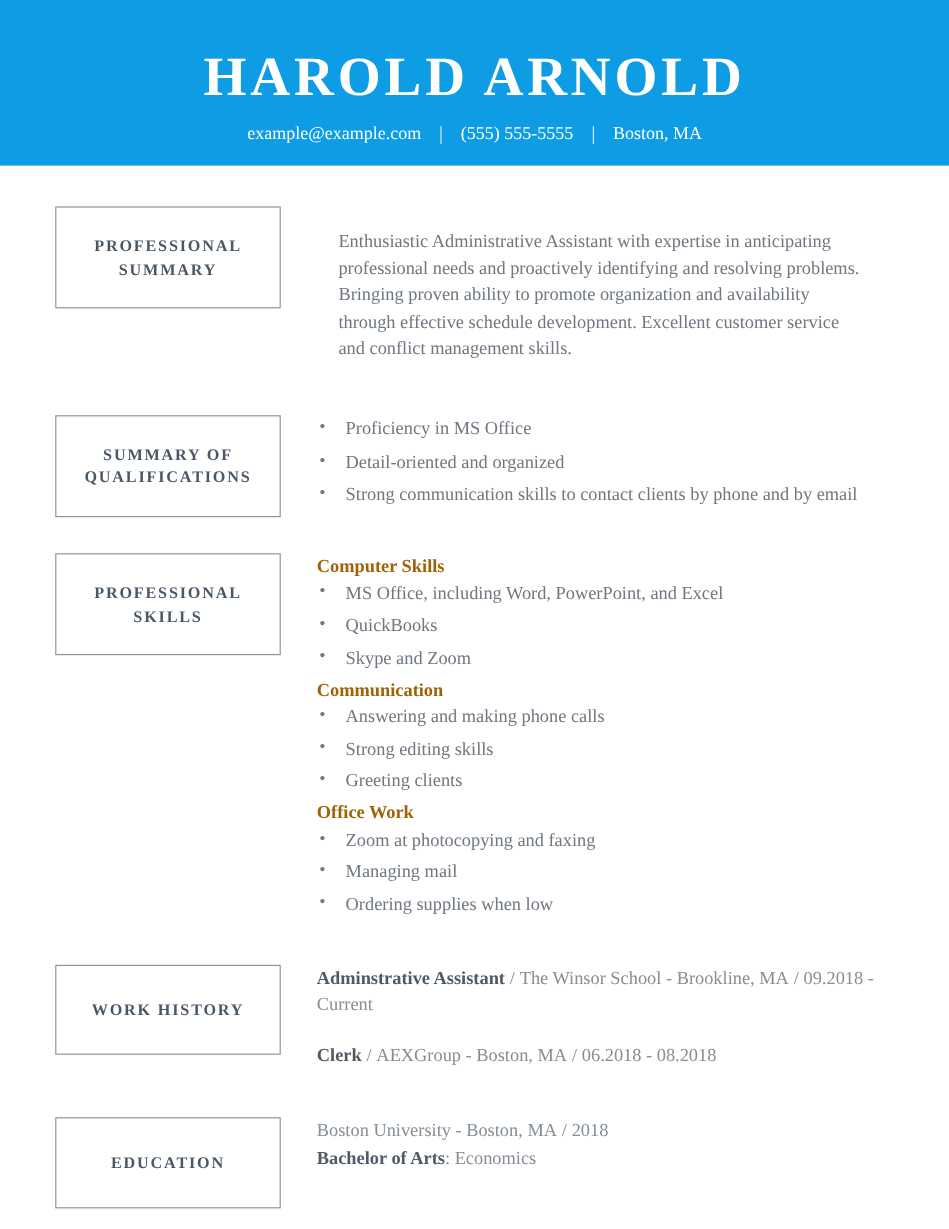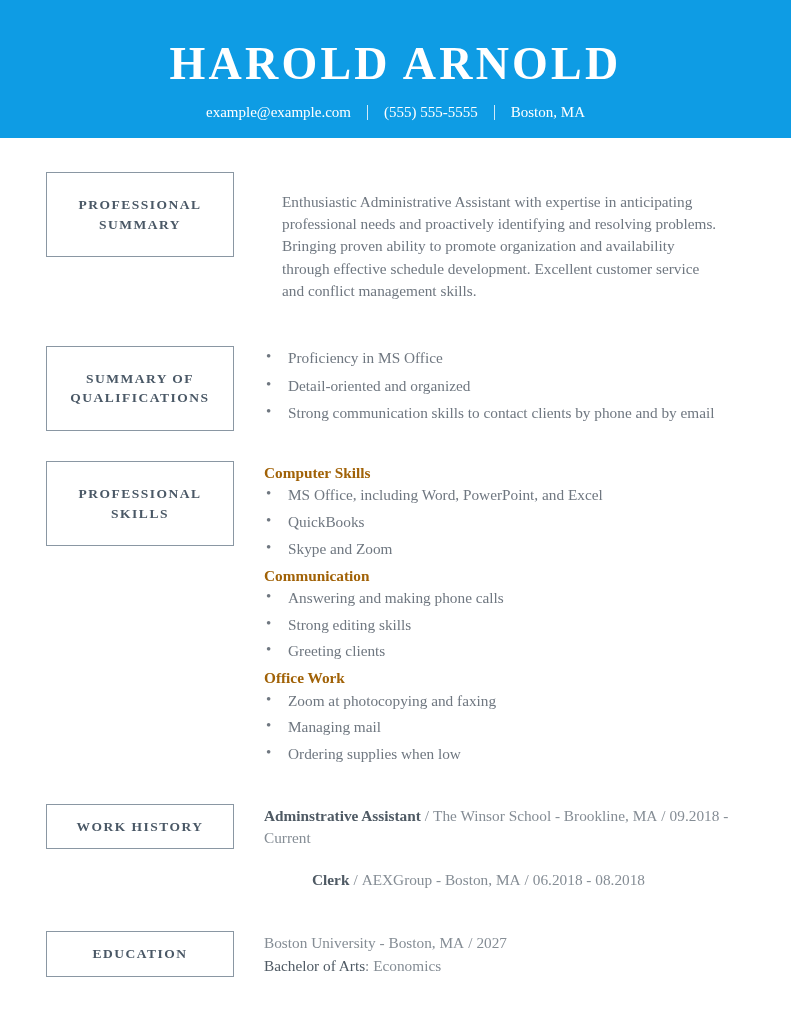--- a/index.html
+++ b/index.html
@@ -75,21 +75,21 @@
     width: 188px;
     color: #4a5866;
     font-family: "Liberation Serif", "DejaVu Serif", serif;
     font-weight: 700;
     font-size: 13.5px;
     letter-spacing: 1.5px;
     text-align: center;
     line-height: 1.45;
     padding: 22px 4px;
   }
-  .section-label.single-line { padding: 12px 4px; }
+  .section-label.single-line { padding: 27px 4px; }
 
   .section-content {
     flex: 1 1 auto;
     padding-left: 28px;
     padding-top: 1px;
   }
 
   
   .summary-text {
     font-size: 15.3px;
@@ -127,35 +127,35 @@
     line-height: 1.4;
   }
   .skill-group ul.bullets > li { margin-bottom: 5px; }
 
   .job {
     font-size: 15.3px;
     line-height: 1.45;
     color: #858d95;
     margin: 0 0 20px 0;
   }
-  .job:last-child { margin-bottom: 0; margin-left: 48px; }
+  .job:last-child { margin-bottom: 0; }
   .job-title {
     font-weight: 700;
     color: #4f5a64;
   }
   .job-sep { padding: 0 4px; }
 
   .edu-line {
     font-size: 15.3px;
     line-height: 1.5;
     color: #858d95;
     margin: 0;
   }
   .edu-degree {
-    font-weight: 400;
+    font-weight: 700;
     color: #4f5a64;
   }
   .edu-sep { padding: 0 4px; }
 
   
   #section-professional-summary { margin-bottom: 26px; }
   #section-summary-qualifications { margin-bottom: 30px; }
   #section-professional-skills { margin-bottom: 34px; }
   #section-work-history { margin-bottom: 40px; }
   #section-education { margin-bottom: 0; }
@@ -239,21 +239,21 @@
         <p class="job"><span class="job-title">Clerk</span><span class="job-sep">/</span><span>AEXGroup - Boston, MA</span><span class="job-sep">/</span><span>06.2018 - 08.2018</span></p>
       </div>
   </div>
 
   <div class="section" id="section-education">
     <div class="section-label-cell">
       <div class="section-label single-line">EDUCATION</div>
     </div>
     <div class="section-content">
       <p class="edu-line">
-        <span>Boston University - Boston, MA</span><span class="edu-sep">/</span><span>2027</span>
+        <span>Boston University - Boston, MA</span><span class="edu-sep">/</span><span>2018</span>
       </p>
       <p class="edu-line">
         <span class="edu-degree">Bachelor of Arts</span><span>: Economics</span>
       </p>
     </div>
   </div>
 
 </div>
 
 </body></html>

